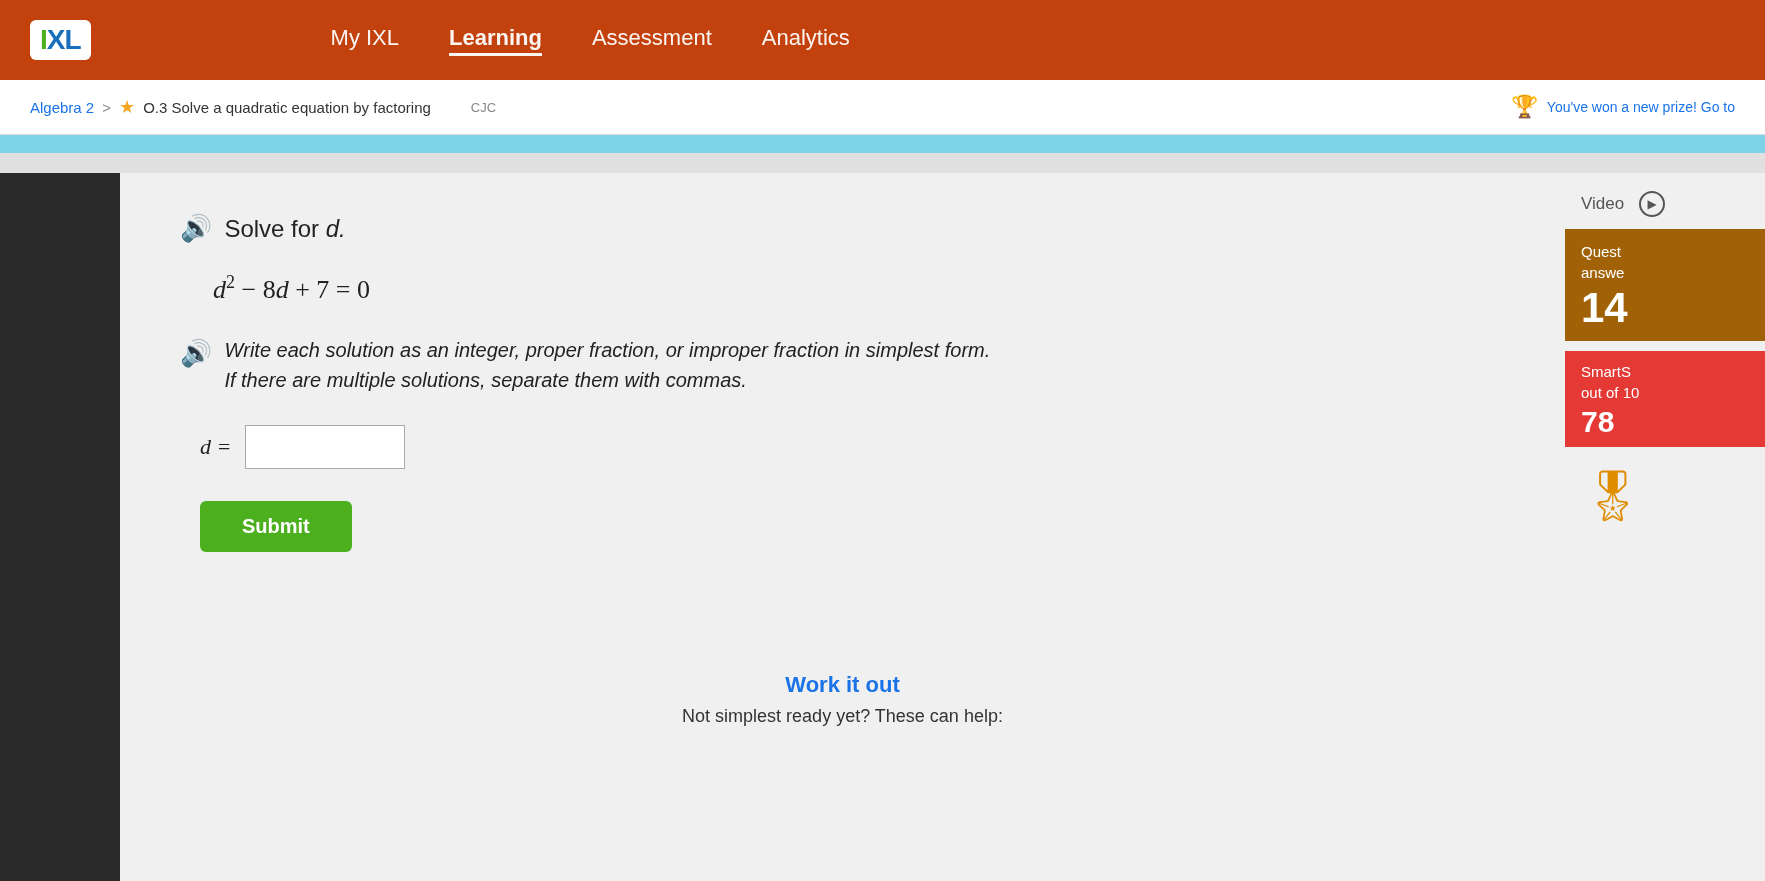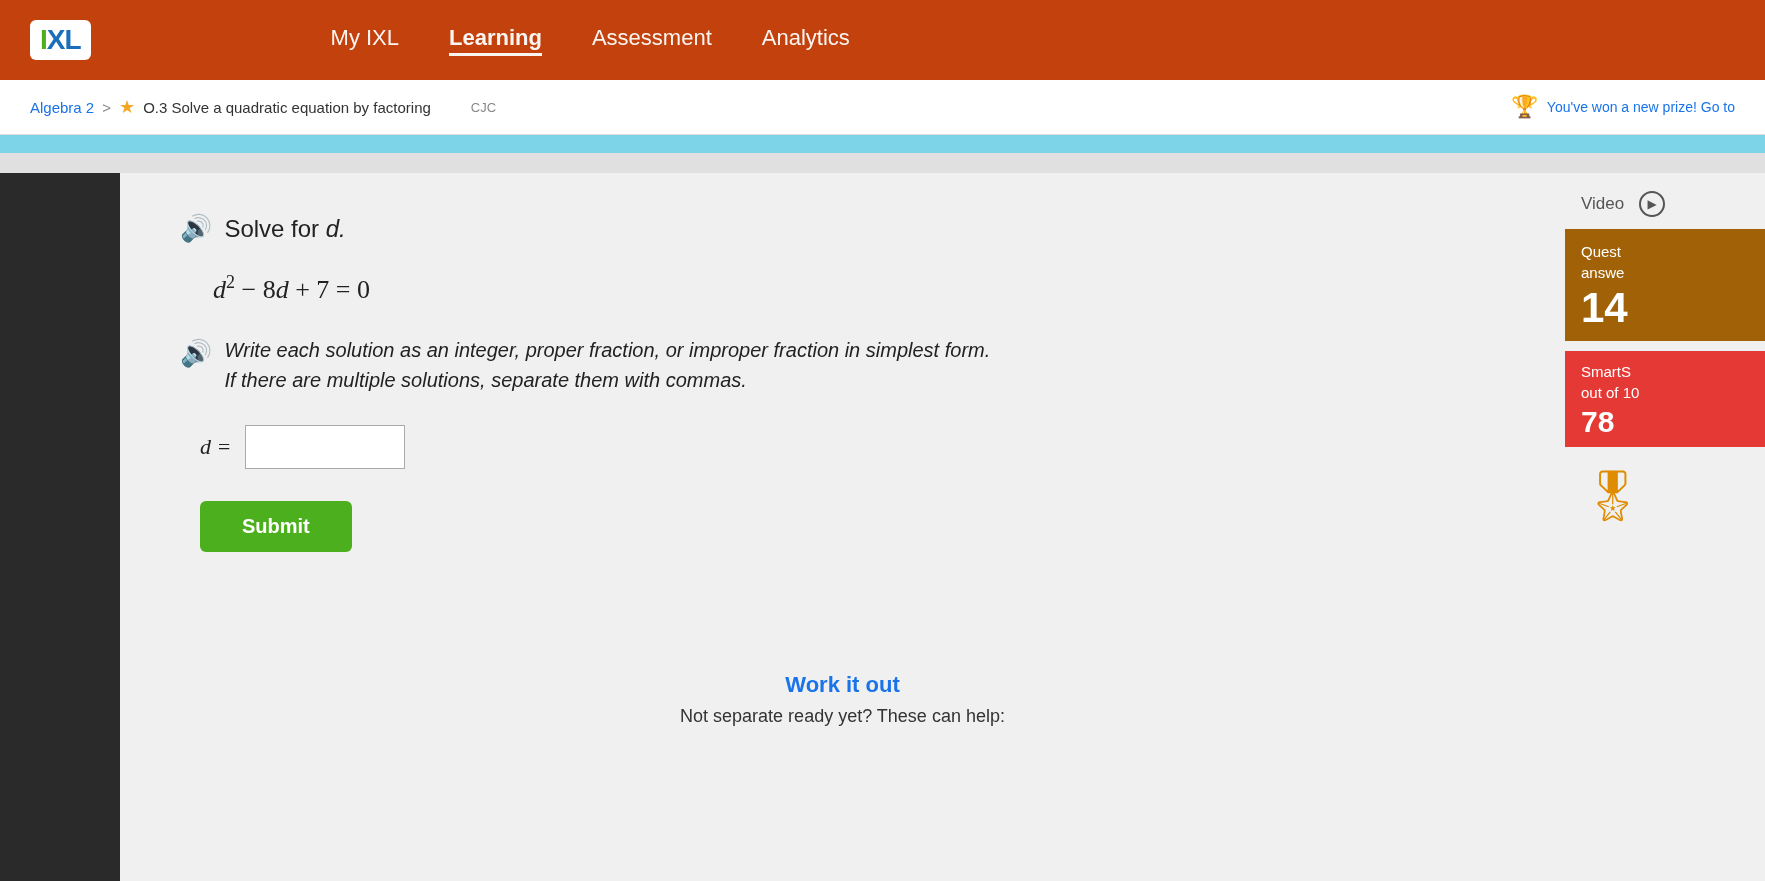--- a/index.html
+++ b/index.html
@@ -339,21 +339,21 @@
       <span class="answer-label">d =</span>
       <input class="answer-input" type="text" style="">
     </div>
 
     
     <button class="submit-btn">Submit</button>
 
     
     <div class="work-it-out">
       <div class="work-it-out-title">Work it out</div>
-      <div class="work-it-out-sub">Not separate ready yet? These can help:</div>
+      <div class="work-it-out-sub">Not simplest ready yet? These can help:</div>
     </div>
 
   </div>
 
   <div class="right-sidebar">
 
     <div class="video-btn">
       <span>Video</span>
       <div class="video-play">▶</div>
     </div>

